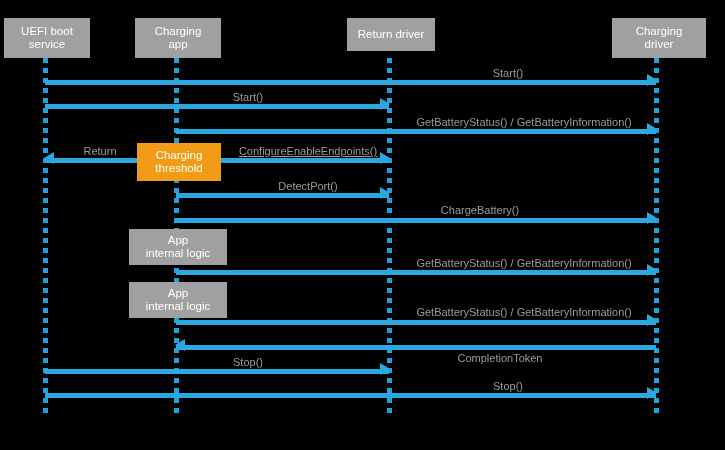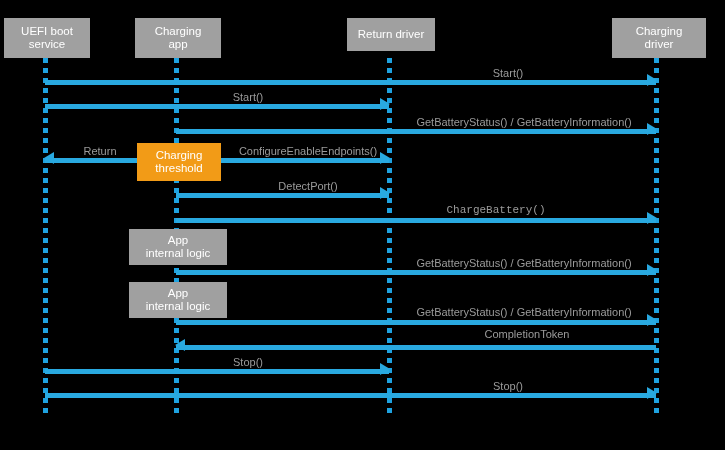--- a/index.html
+++ b/index.html
@@ -99,36 +99,36 @@
       <div class="arrow-right" style="top: 98px; left: 380px;"></div>
       <div class="msg-label" style="left: 248px; top: 91px;">Start()</div>
       <div class="msg-line" style="left: 176px; top: 129px; width: 480px;"></div>
       <div class="arrow-right" style="top: 123px; left: 647px;"></div>
       <div class="msg-label" style="left: 524px; top: 116px;">GetBatteryStatus() / GetBatteryInformation()</div>
       <div class="msg-line" style="left: 45px; top: 158px; width: 131px;"></div>
       <div class="arrow-left" style="top: 152px; left: 44px;"></div>
       <div class="msg-label" style="left: 100px; top: 145px;">Return</div>
       <div class="msg-line" style="left: 176px; top: 158px; width: 213px;"></div>
       <div class="arrow-right" style="top: 152px; left: 380px;"></div>
-      <div class="msg-label" style="left: 308px; top: 145px;">ConfigureEnableEndpoints()</div>
+      <div class="msg-label" style="left: 308px; top: 145px; text-decoration: underline;">ConfigureEnableEndpoints()</div>
       <div class="msg-line" style="left: 176px; top: 193px; width: 213px;"></div>
       <div class="arrow-right" style="top: 187px; left: 380px;"></div>
       <div class="msg-label" style="left: 293px; top: 180px; margin-left: 15px;">DetectPort()</div>
       <div class="msg-line" style="left: 176px; top: 218px; width: 480px;"></div>
       <div class="arrow-right" style="top: 212px; left: 647px;"></div>
-      <div class="msg-label" style="left: 496px; top: 204px; font-family: Liberation Mono, monospace;">ChargeBattery()</div>
+      <div class="msg-label" style="left: 480px; top: 204px;">ChargeBattery()</div>
       <div class="msg-line" style="left: 176px; top: 270px; width: 480px;"></div>
       <div class="arrow-right" style="top: 264px; left: 647px;"></div>
       <div class="msg-label" style="left: 524px; top: 257px;">GetBatteryStatus() / GetBatteryInformation()</div>
       <div class="msg-line" style="left: 176px; top: 320px; width: 480px;"></div>
       <div class="arrow-right" style="top: 314px; left: 647px;"></div>
       <div class="msg-label" style="left: 524px; top: 306px;">GetBatteryStatus() / GetBatteryInformation()</div>
       <div class="msg-line" style="left: 176px; top: 345px; width: 480px;"></div>
       <div class="arrow-left" style="top: 339px; left: 175px;"></div>
-      <div class="msg-label" style="left: 500px; top: 328px; margin-left: 27px;">CompletionToken</div>
+      <div class="msg-label" style="left: 500px; top: 352px;">CompletionToken</div>
       <div class="msg-line" style="left: 45px; top: 369px; width: 344px;"></div>
       <div class="arrow-right" style="top: 363px; left: 380px;"></div>
       <div class="msg-label" style="left: 248px; top: 356px;">Stop()</div>
       <div class="msg-line" style="left: 45px; top: 393px; width: 611px;"></div>
       <div class="arrow-right" style="top: 387px; left: 647px;"></div>
       <div class="msg-label" style="left: 508px; top: 380px;">Stop()</div>
     </div>
   <div id="activations-layer">
       <div class="activation orange" style="left: 137px; top: 143px; width: 84px; height: 38px;">Charging
 threshold</div>

